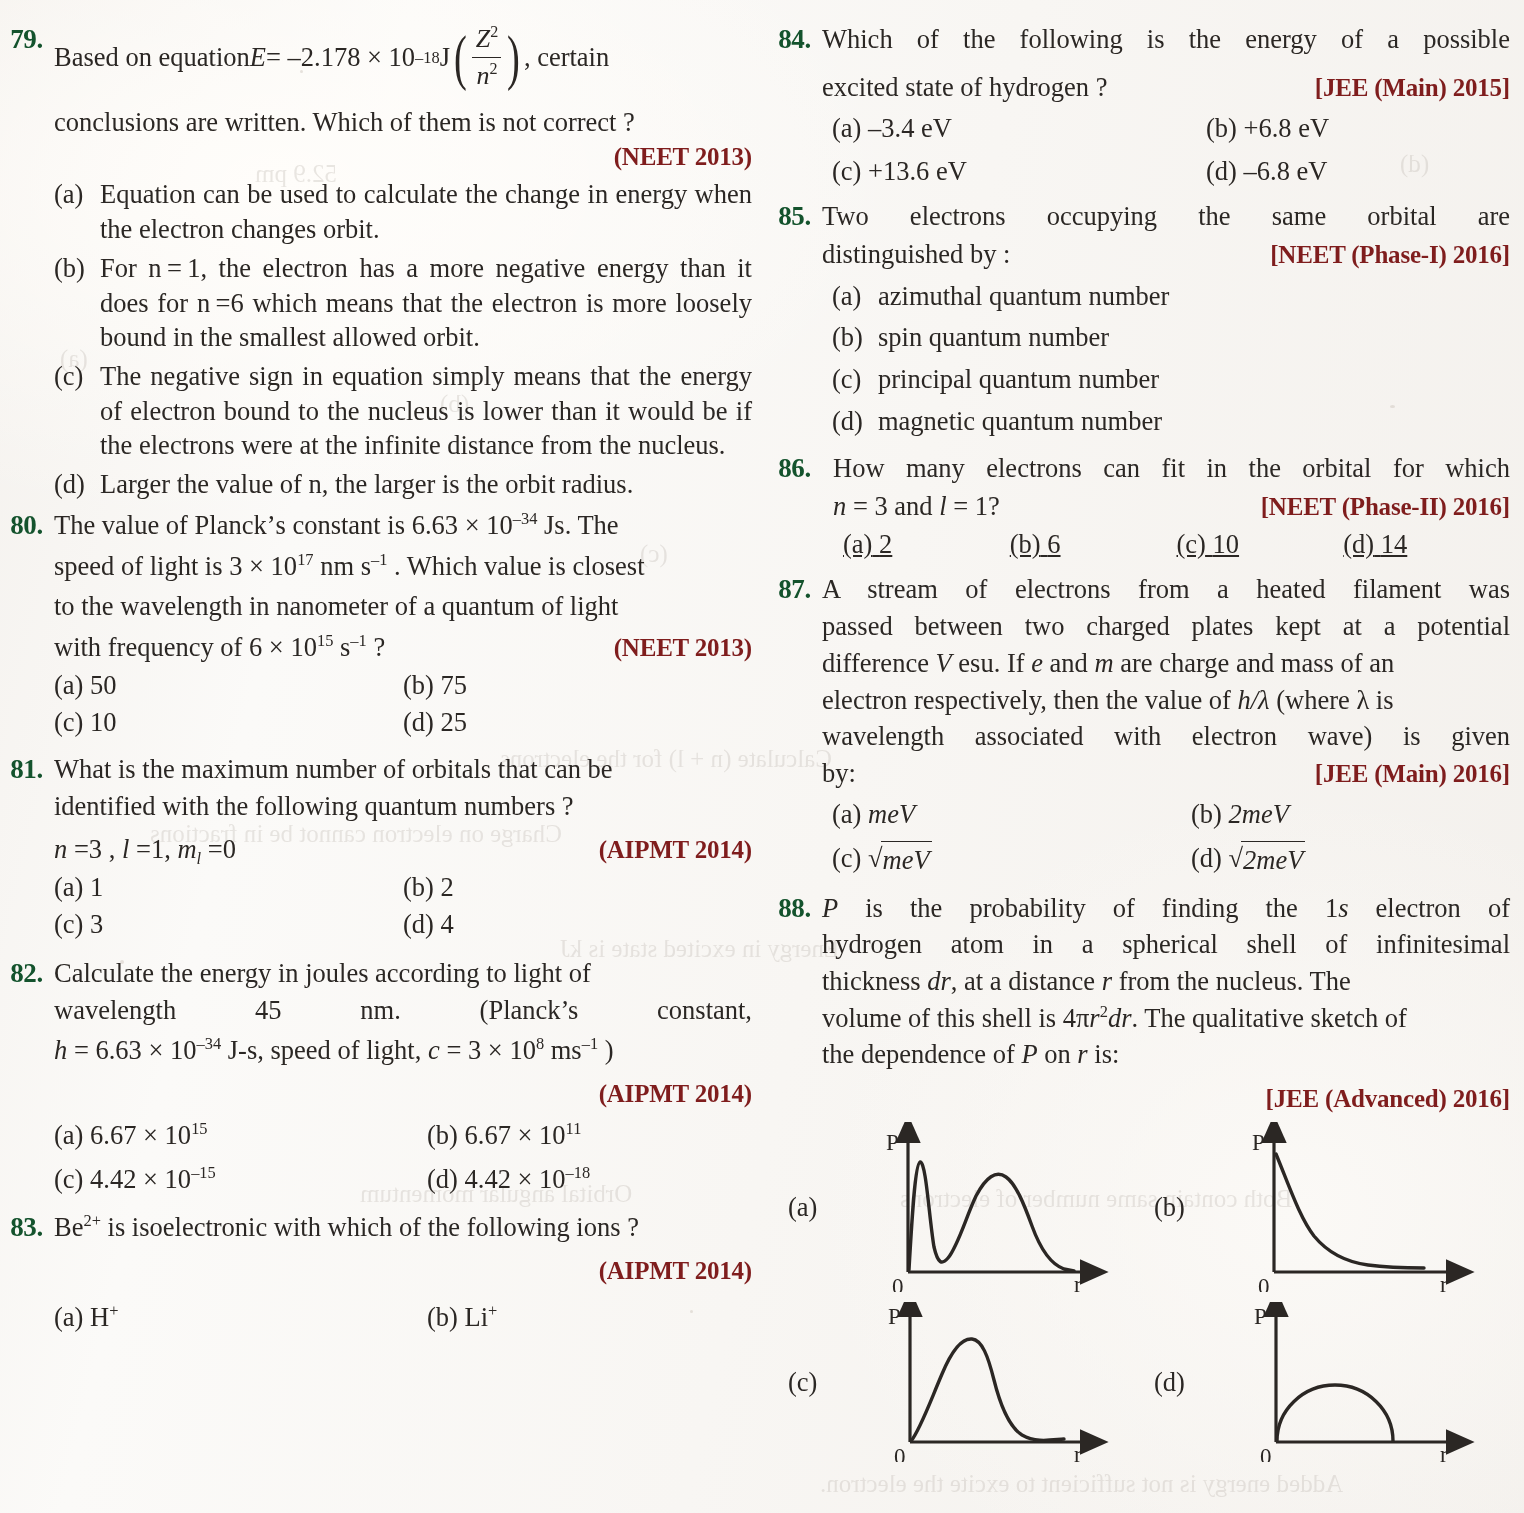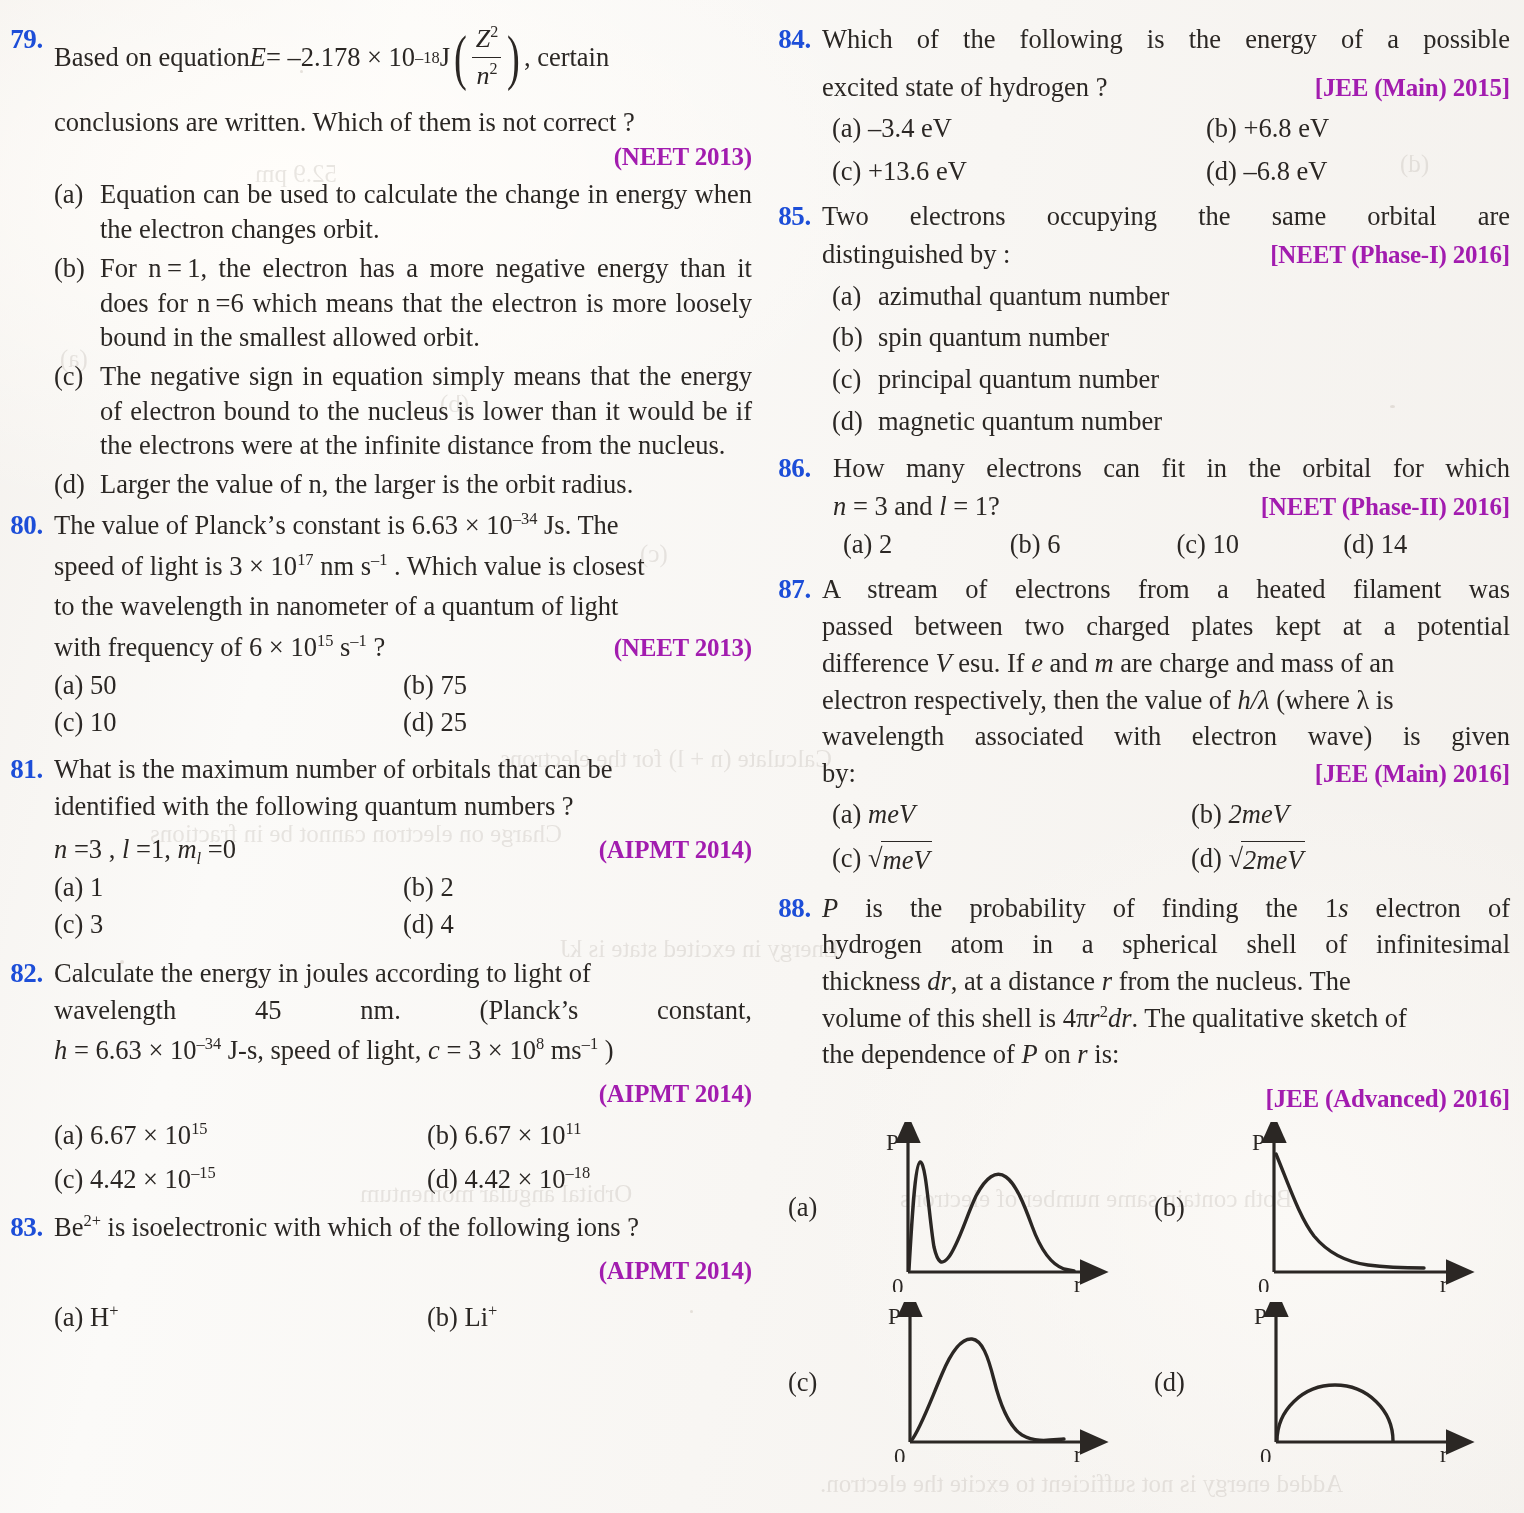--- a/index.html
+++ b/index.html
@@ -28,36 +28,36 @@
   .col {
     position: relative;
     padding: 22px 14px 10px 8px;
   }
   .col-left  { width: 766px; padding-left: 6px; padding-right: 14px;}
   .col-right { width: 758px; padding-left: 8px; padding-right: 14px;}
 
   
   .q { display: flex; align-items: flex-start; }
   .qnum {
-    color: #1d4ed8;
+    color: #14532d;
     font-weight: bold;
     font-size: 27px;
     width: 48px;
     min-width: 48px;
     text-align: right;
     padding-right: 11px;
     line-height: 1.3;
     letter-spacing: -0.3px;
   }
   .qbody { flex: 1; font-size: 26.5px; line-height: 1.31; }
   .just { text-align: justify; text-align-last: left; }
   .just-all { text-align: justify; text-align-last: justify; }
 
   .tag {
-    color: #a21caf;
+    color: #7f1d1d;
     font-weight: bold;
     font-size: 25px;
     letter-spacing: -0.2px;
     white-space: nowrap;
   }
   .tag-right { display: block; text-align: right; margin-top: 1px; }
 
   
   .opts { margin-top: 2px; }
   .opt-row { display: flex; font-size: 26.5px; line-height: 1.30; margin-top: 3px; }
@@ -311,21 +311,21 @@
     </div>
 
     <div class="q" style="margin-top:12px;gap:11px;">
       <div class="qnum">86.</div>
       <div class="qbody">
         <div class="just-all">How many electrons can fit in the orbital for which</div>
         <div style="display:flex;justify-content:space-between;align-items:baseline;margin-top:4px;">
           <span><i>n</i><span> = 3 and </span><i>l</i><span> = 1?</span></span>
           <span class="tag">[NEET (Phase-II) 2016]</span>
         </div>
-        <div class="opts" style="">
+        <div class="opts" style="text-decoration:underline;">
           <div class="opt-row opt-4" style="padding-left:10px;">
             <span class="opt"><span>(a)</span>&nbsp;<span>2</span></span>
             <span class="opt"><span>(b)</span>&nbsp;<span>6</span></span>
             <span class="opt"><span>(c)</span>&nbsp;<span>10</span></span>
             <span class="opt"><span>(d)</span>&nbsp;<span>14</span></span>
           </div>
         </div>
       </div>
     </div>
 

